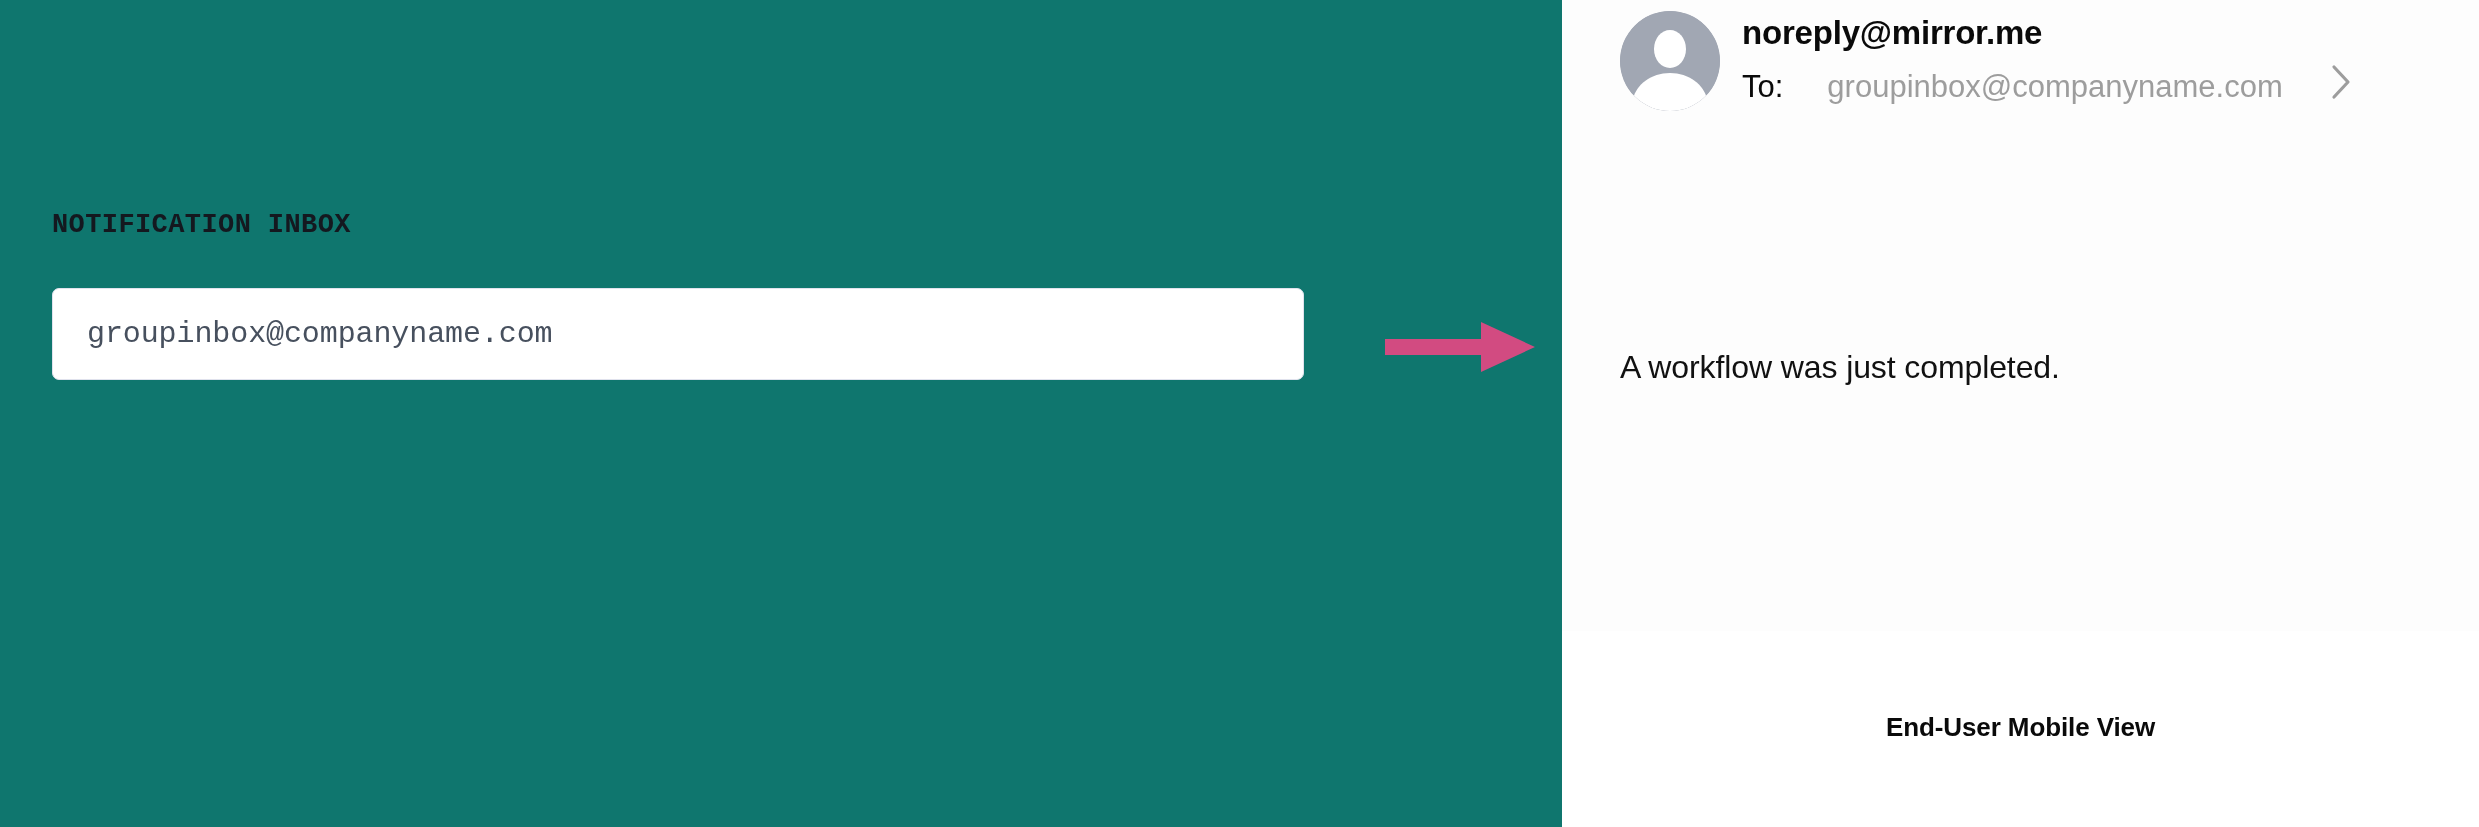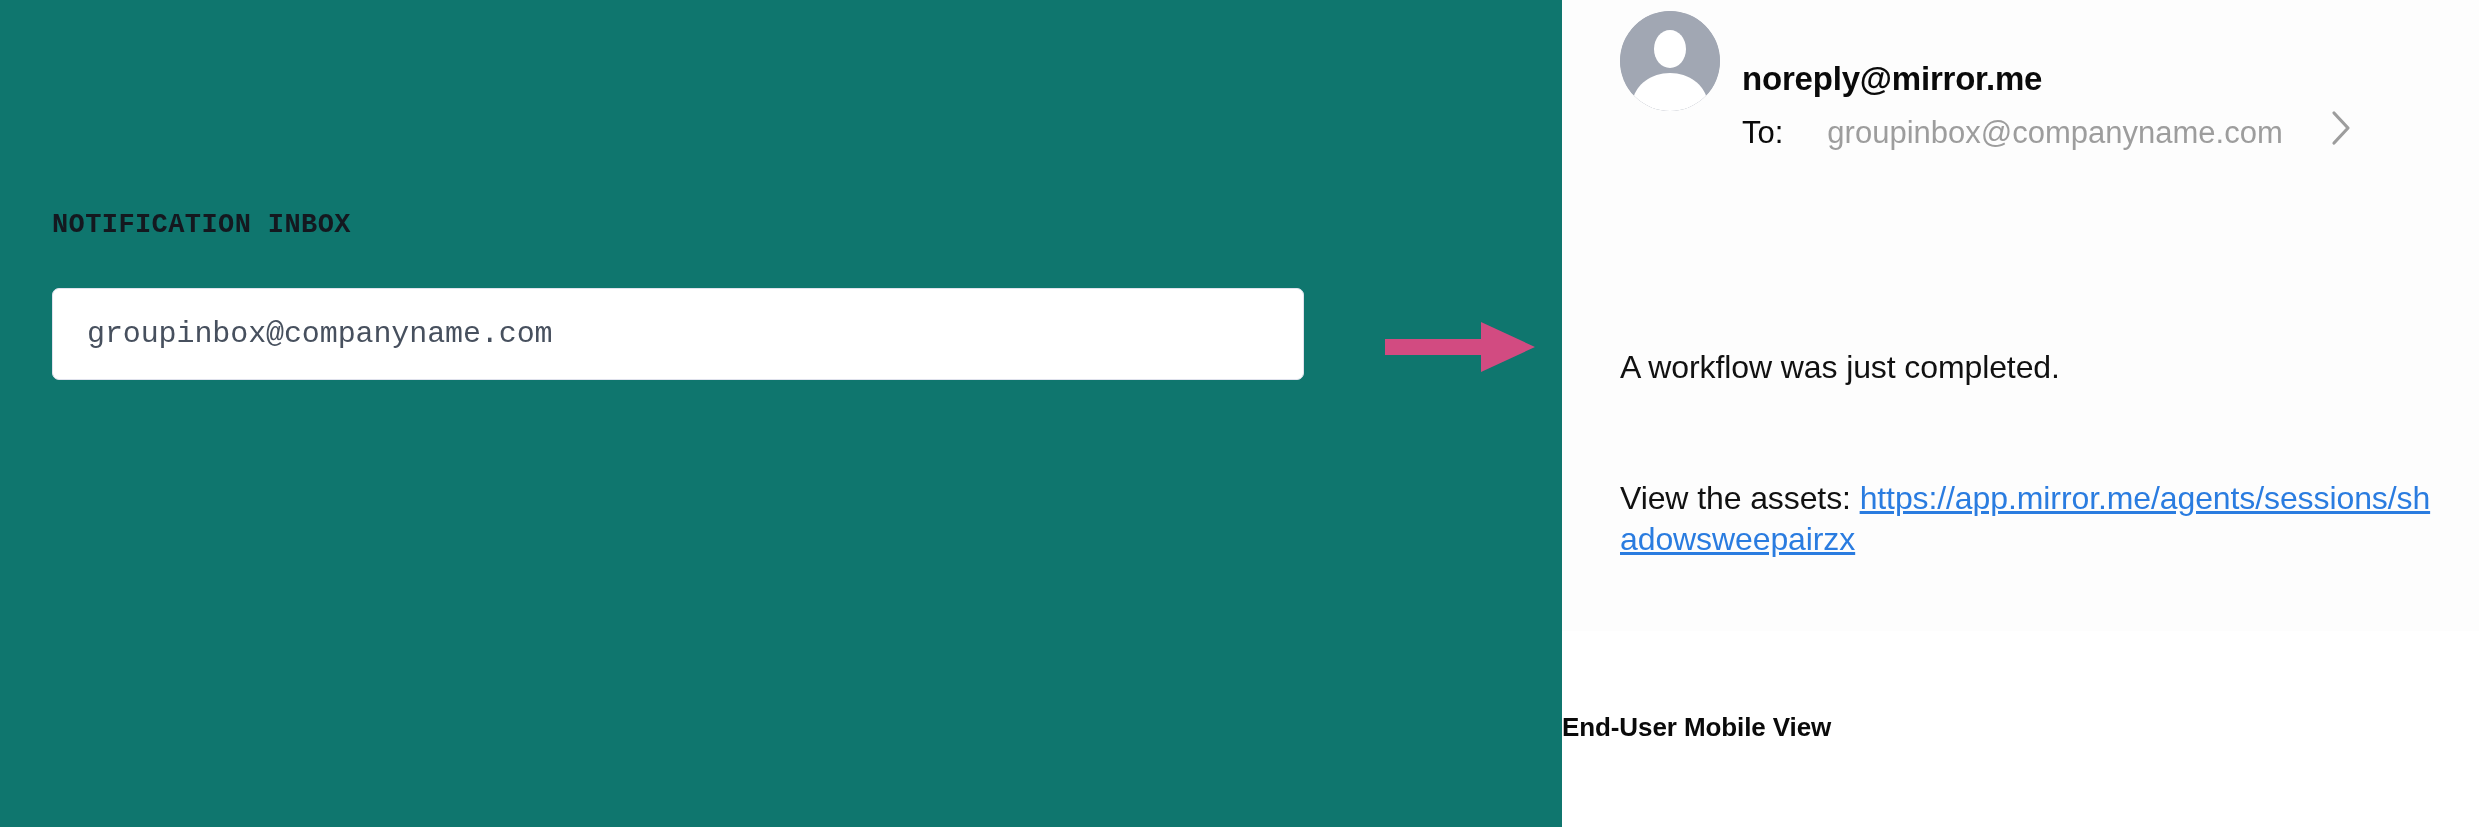--- a/index.html
+++ b/index.html
@@ -106,21 +106,20 @@
     top: 14px;
     width: 720px;
   }
   #sender-address {
     font-size: 33px;
     font-weight: 700;
     color: #0a0a0a;
     line-height: 1.18;
     letter-spacing: -0.2px;
     white-space: nowrap;
-    margin-top: 46px;
   }
   #recipient-row {
     margin-top: 8px;
     display: flex;
     align-items: baseline;
     white-space: nowrap;
     gap: 33px;
   }
   #recipient-prefix {
     font-size: 31px;
@@ -182,21 +181,21 @@
     word-break: break-all;
     cursor: pointer;
   }
 
   
   #view-caption {
     position: absolute;
     left: 1562px;
     top: 712px;
     width: 917px;
-    text-align: left;
+    text-align: center;
     font-size: 26px;
     font-weight: 700;
     color: #0a0a0a;
     letter-spacing: -0.1px;
   }
 </style>
 </head>
 <body>
 
 <div id="left-panel">
@@ -238,19 +237,16 @@
           </svg>
         </span>
       </div>
     </div>
 
   </div>
 
 
   <div id="email-body-line">A workflow was just completed.</div>
 
-  <div id="email-link-block">
-    <span id="email-link-label">View the assets: </span><span id="email-link-url">https://app.mirror.me/agents/sessions/shadowsweepairzx</span>
-  </div>
 
 </div>
 
 <div id="view-caption">End-User Mobile View</div>
 
 </body></html>

